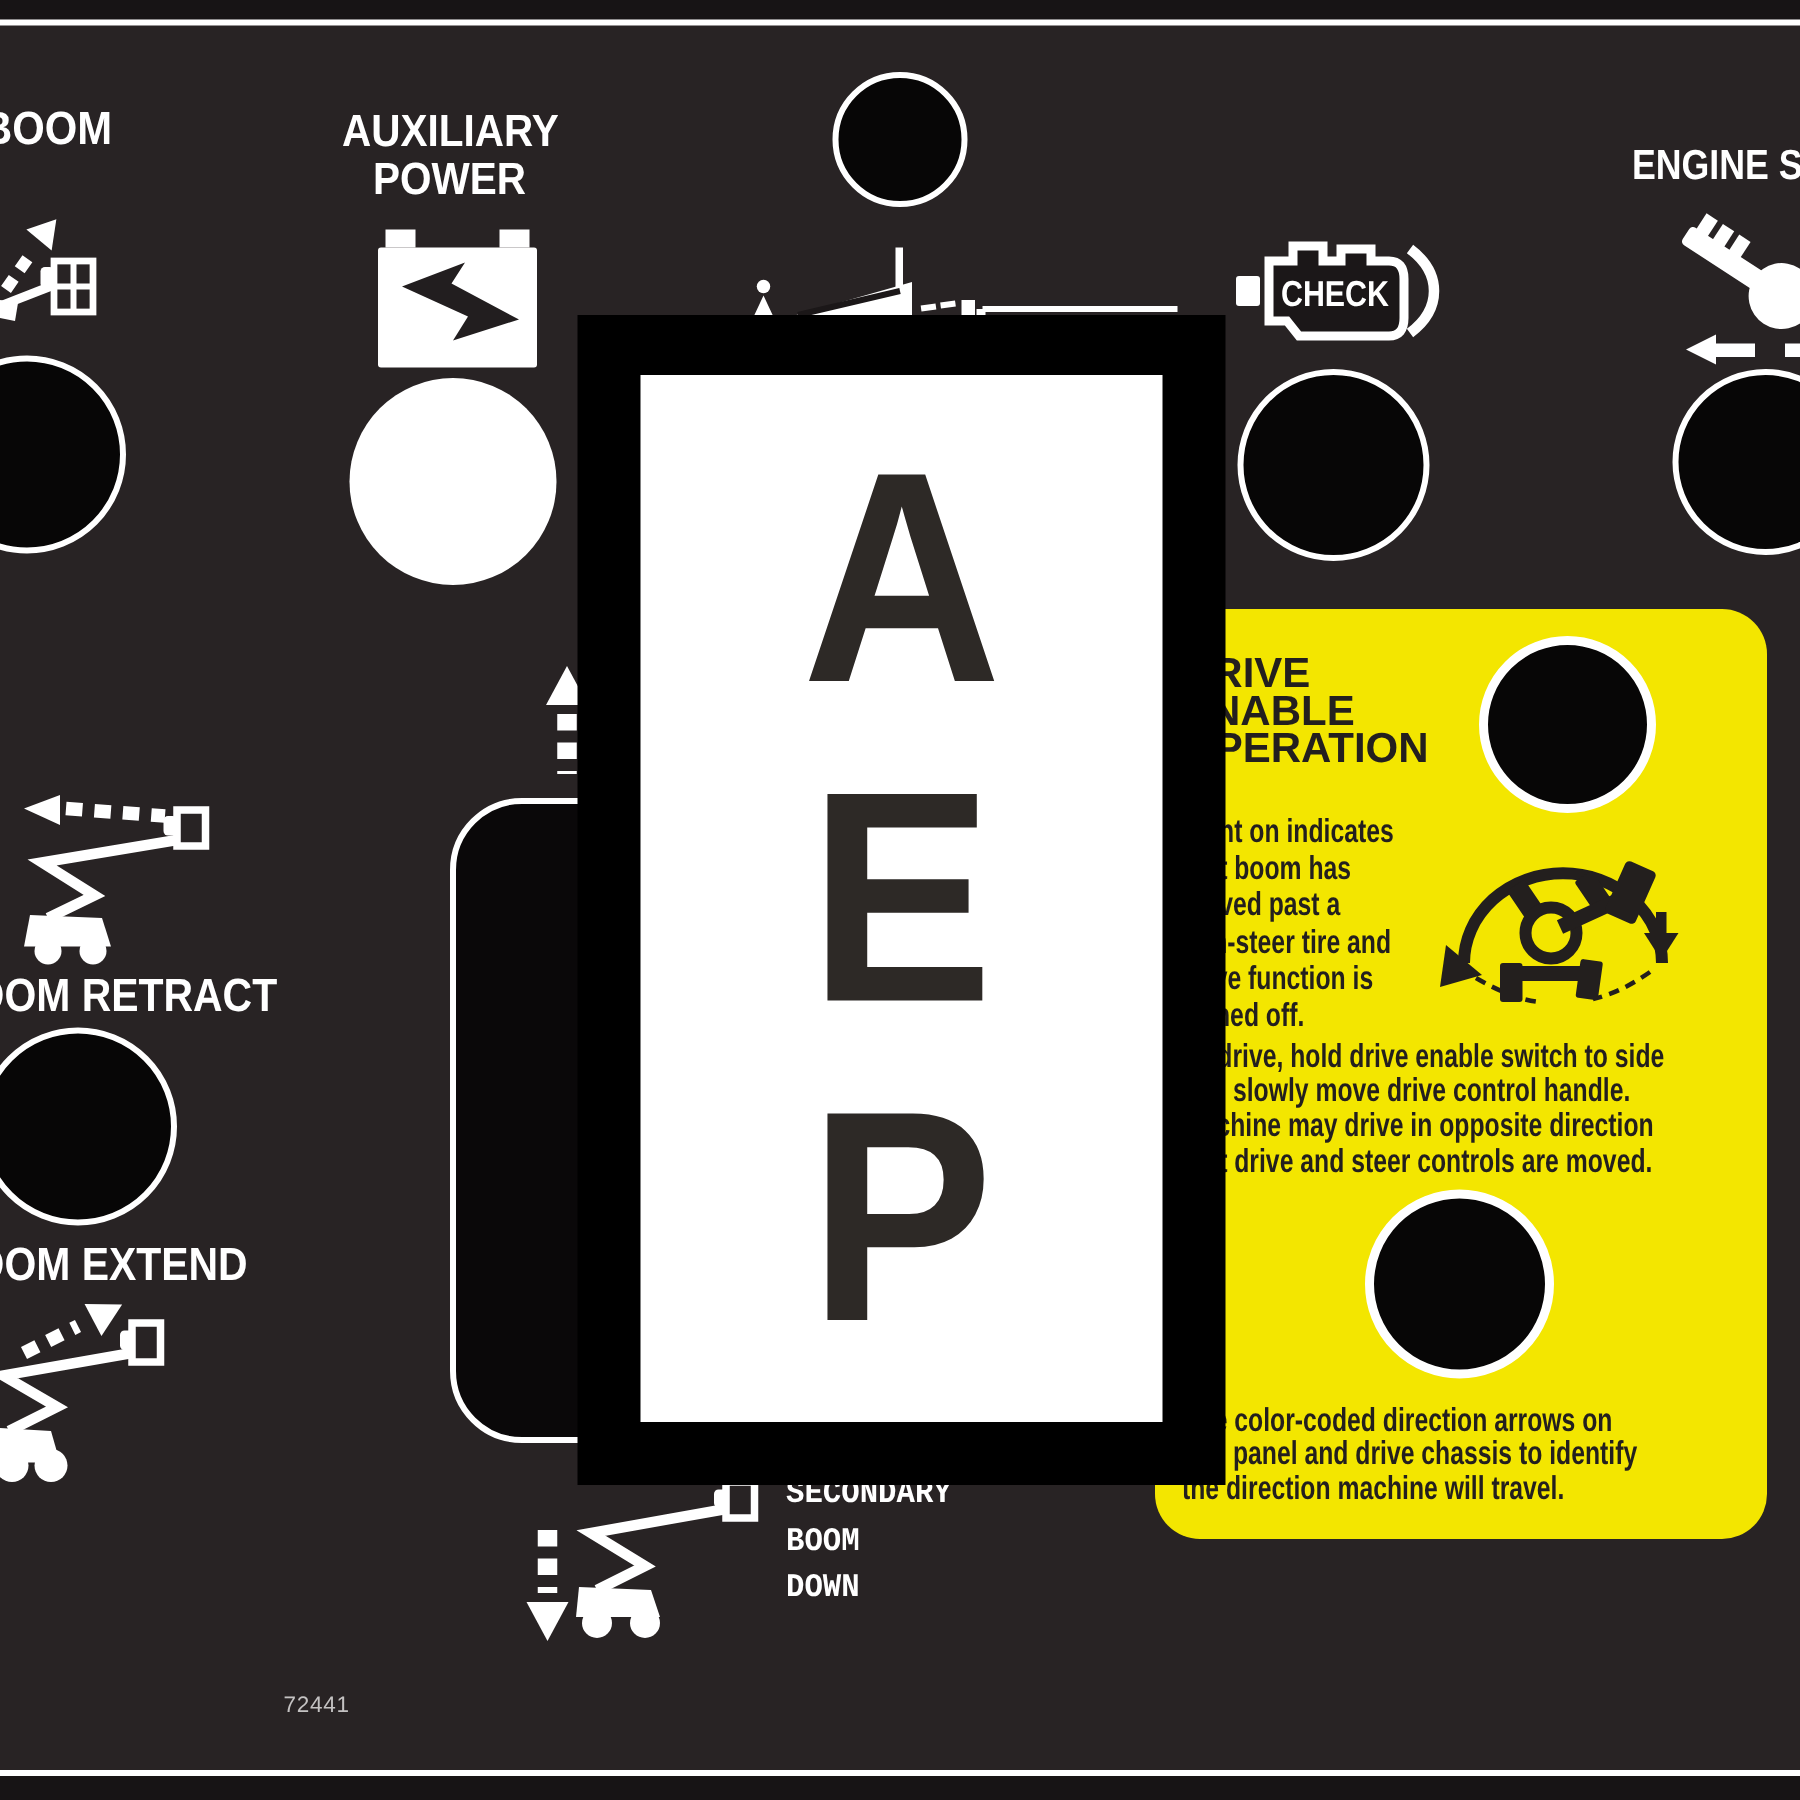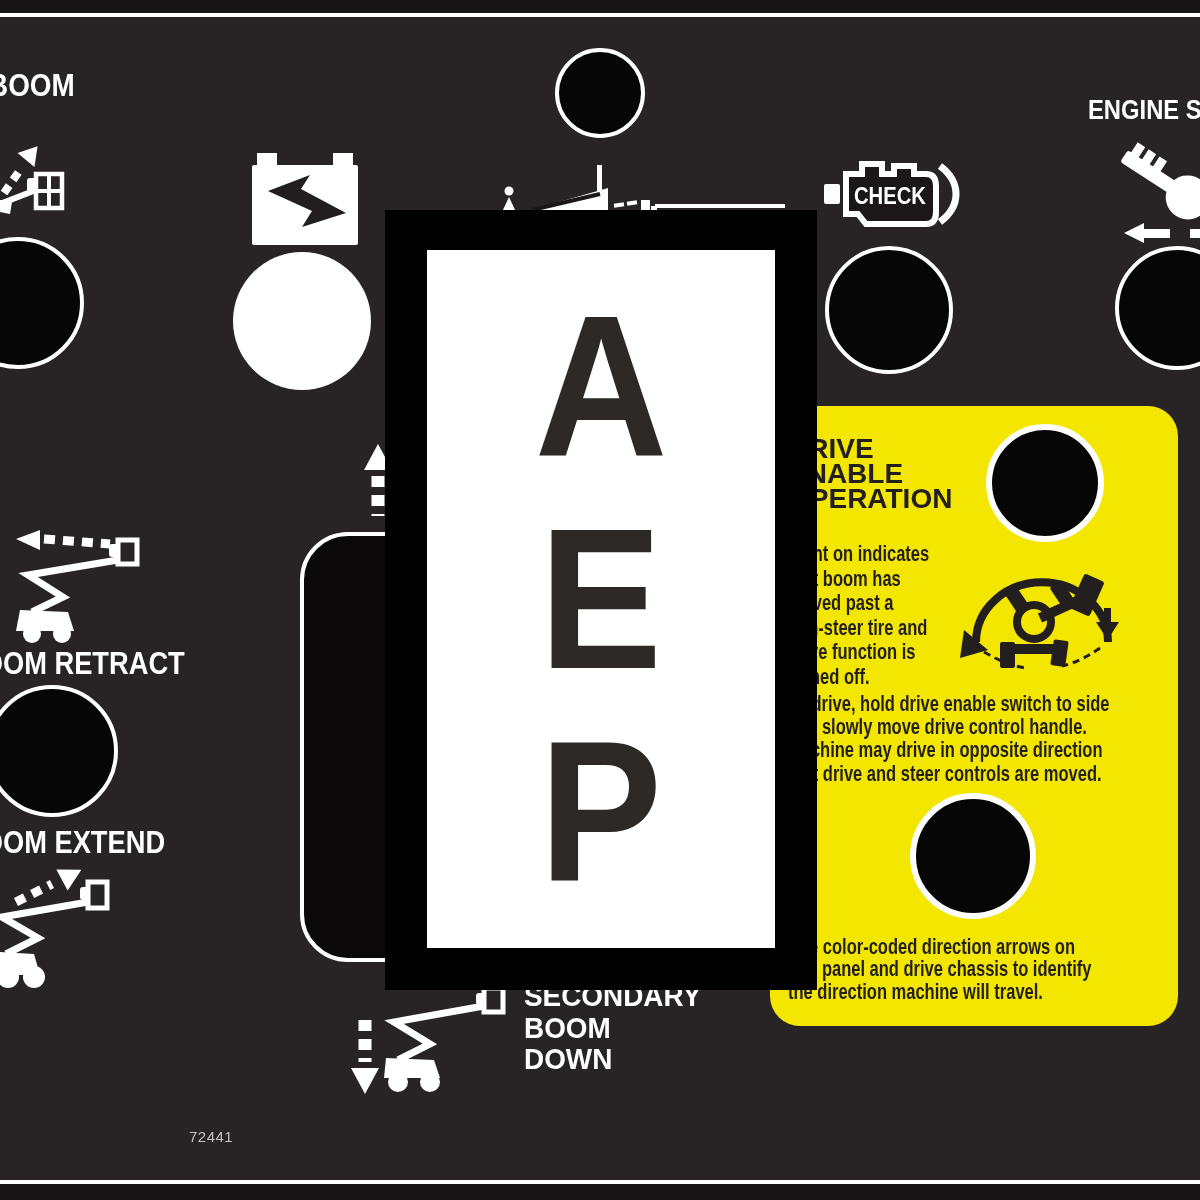--- a/index.html
+++ b/index.html
@@ -45,20 +45,24 @@
     <rect x="36" y="36" width="26" height="34" class="wstroke" stroke-width="4.5"></rect>
     <line x1="49" y1="36" x2="49" y2="70" stroke="#fff" stroke-width="4"></line>
     <line x1="36" y1="53" x2="62" y2="53" stroke="#fff" stroke-width="4"></line>
     <rect x="27" y="40" width="9" height="14" rx="3" class="wfill"></rect>
     <line x1="36" y1="52" x2="0" y2="66" stroke="#fff" stroke-width="6"></line>
     <path class="wfill" d="M0,62 l12,2 l-2,12 l-10,-2 z"></path>
   </svg>
 
   <div class="hole" style="left:-48px;top:237px;width:132px;height:132px;"></div>
 
+  <div class="lbl ctr" style="left:180px;top:72px;width:240px;font-size:30px;line-height:32px;">
+    <span class="cx" style="transform:scaleX(.9);transform-origin:50% 50%;">AUXILIARY</span><br>
+    <span class="cx" style="transform:scaleX(.9);transform-origin:50% 50%;">POWER</span>
+  </div>
 
   <svg style="left:252px;top:153px;" width="108" height="92" viewBox="0 0 108 92">
     <rect x="5" y="0" width="20" height="12" class="wfill"></rect>
     <rect x="81" y="0" width="20" height="12" class="wfill"></rect>
     <rect x="0" y="12" width="106" height="80" rx="2" class="wfill"></rect>
     <polygon points="16,38 58,22 49,36 94,60 50,74 60,58" fill="#221e1f"></polygon>
   </svg>
 
   <div class="abs" style="left:233px;top:252px;width:138px;height:138px;border-radius:50%;background:#fff;z-index:2;"></div>
 
@@ -163,21 +167,21 @@
 
   <svg style="left:384px;top:986px;" width="126" height="110" viewBox="0 0 126 110">
     <rect x="100" y="2" width="19" height="24" class="wstroke" stroke-width="5"></rect>
     <rect x="92" y="7" width="9" height="12" rx="3" class="wfill"></rect>
     <polyline points="100,20 10,36 46,58 14,74" class="wstroke" stroke-width="7"></polyline>
     <path class="wfill" d="M2,72 L50,74 L56,92 L0,92 z"></path>
     <circle cx="14" cy="96" r="10" class="wfill"></circle>
       <circle cx="46" cy="96" r="10" class="wfill"></circle>
   </svg>
 
-  <div class="lbl" style="left:524px;top:980px;font-size:30px;line-height:31.5px;">
+  <div class="lbl" style="left:524px;top:980px;font-size:22px;line-height:31.5px;font-family:Liberation Mono, monospace;">
     <span class="cx" style="transform:scaleX(.93);">SECONDARY</span><br>
     <span class="cx" style="transform:scaleX(.93);">BOOM</span><br>
     <span class="cx" style="transform:scaleX(.93);">DOWN</span>
   </div>
 
   <div id="warn" style="background: rgb(243, 230, 0); color: rgb(35, 31, 30);">
     <div class="abs" style="left:18px;top:30px;font-size:28px;line-height:25px;font-weight:bold;">
       <span style="display:block;">DRIVE</span>
       <span style="display:block;">ENABLE</span>
       <span style="display:block;">OPERATION</span>

